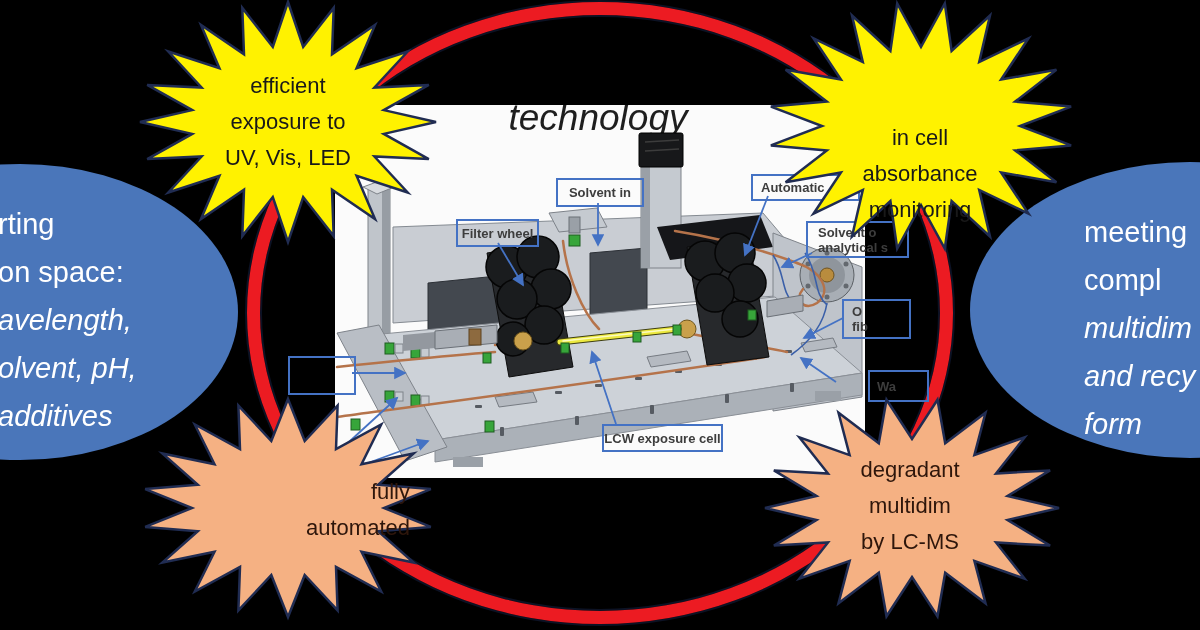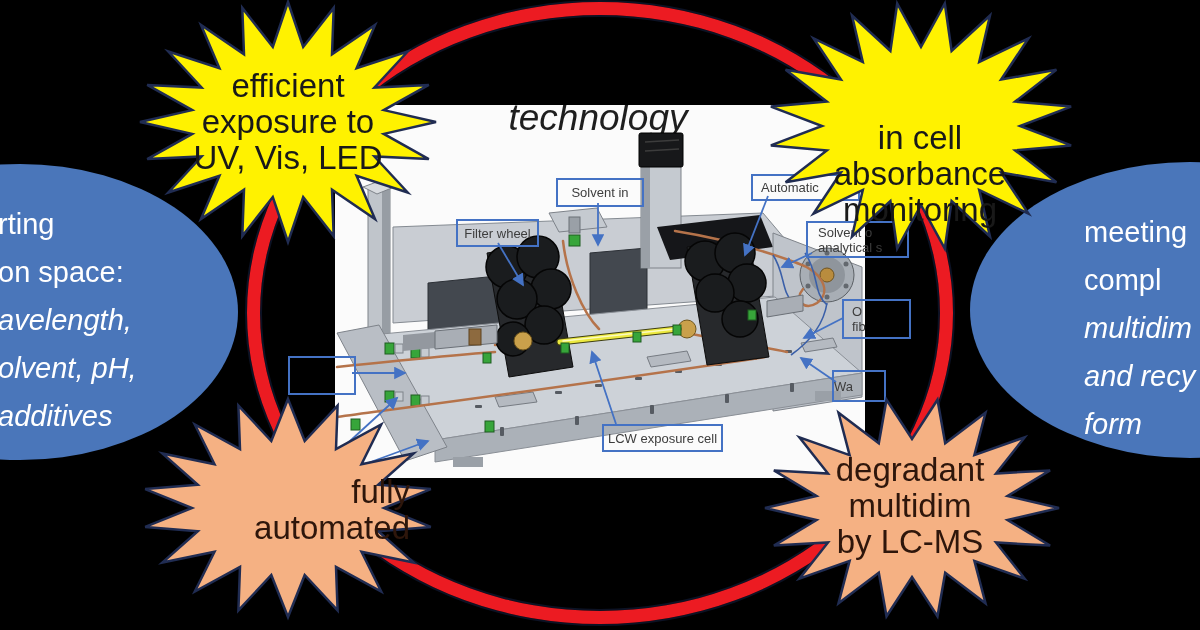--- a/index.html
+++ b/index.html
@@ -14,27 +14,27 @@
         z-index:1;}
   
   .bubble{border-radius:50%;background:var(--ellipse_blue,#4a76ba);z-index:2;}
   .bubble-text{position:absolute;color:#fff;font-size:29px;line-height:48px;white-space:nowrap;}
   .it{font-style:italic;}
   
   .figure{left:335px;top:105px;width:530px;height:373px;z-index:3;}
   
   .lbl{position:absolute;border:2px solid var(--label_border,#4472c4);
        color:var(--label_text,#3d3d3d);font-size:13px;line-height:15px;
-       background:transparent;z-index:4;display:flex;align-items:center;white-space:nowrap;overflow:visible;}
+       background:transparent;z-index:4;display:flex;align-items:center;white-space:nowrap;overflow:visible;font-weight:bold;}
   .lbl.center{justify-content:center;}
   
   .star-svg{overflow:visible;z-index:5;}
   .star-yellow polygon{fill:var(--star_yellow,#fff200);stroke:var(--outline_navy,#202c52);stroke-width:2.5;}
   .star-orange polygon{fill:var(--star_orange,#f5b183);stroke:var(--outline_navy,#202c52);stroke-width:2.5;}
-  .star-text{z-index:6;text-align:center;font-size:33px;line-height:36px;}
+  .star-text{z-index:6;text-align:center;font-size:22px;line-height:36px;}
   .txt-on-yellow{color:#191919;}
   .txt-on-orange{color:#2e160b;}
 </style>
 </head>
 <body>
 
 <div class="abs ring"></div>
 
 <div class="abs bubble" style="left:-198px;top:164px;width:436px;height:296px;">
   <div class="bubble-text" style="left:196px;top:36px;">
@@ -231,21 +231,21 @@
     <div>Solvent o</div>
     <div>analytical s</div>
   </div>
 </div>
 <div class="lbl" style="left:842px;top:299px;width:65px;height:36px;">
   <div style="padding-left:8px;">
     <div>O</div>
     <div>fib</div>
   </div>
 </div>
-<div class="lbl" style="left:832px;top:370px;width:50px;height:28px;">Wa</div>
+<div class="lbl" style="left:868px;top:370px;width:50px;height:28px;padding-left:7px;">Wa</div>
 <div class="lbl center" style="left:584px;top:424px;width:117px;height:24px;margin-left:18px;">LCW exposure cell</div>
 <div class="lbl" style="left:288px;top:356px;width:64px;height:35px;"></div>
 
 <svg class="abs star-svg star-yellow" style="left:136px;top:-4px;" width="304" height="252">
   <polygon points="152.0,6.0 167.2,50.9 197.7,11.9 196.0,58.3 239.0,28.9 220.6,72.3 271.7,55.5 238.4,91.5 292.8,88.9 247.8,114.1 300.0,126.0 247.8,137.9 292.8,163.1 238.4,160.5 271.7,196.5 220.6,179.7 239.0,223.1 196.0,193.7 197.7,240.1 167.2,201.1 152.0,246.0 136.8,201.1 106.3,240.1 108.0,193.7 65.0,223.1 83.4,179.7 32.3,196.5 65.6,160.5 11.2,163.1 56.2,137.9 4.0,126.0 56.2,114.1 11.2,88.9 65.6,91.5 32.3,55.5 83.4,72.3 65.0,28.9 108.0,58.3 106.3,11.9 136.8,50.9"></polygon>
 </svg>
 <div class="abs star-text txt-on-yellow" style="left:168px;top:68px;width:240px;">
   <div>efficient</div>
   <div>exposure to</div>
   <div>UV, Vis, LED</div>

